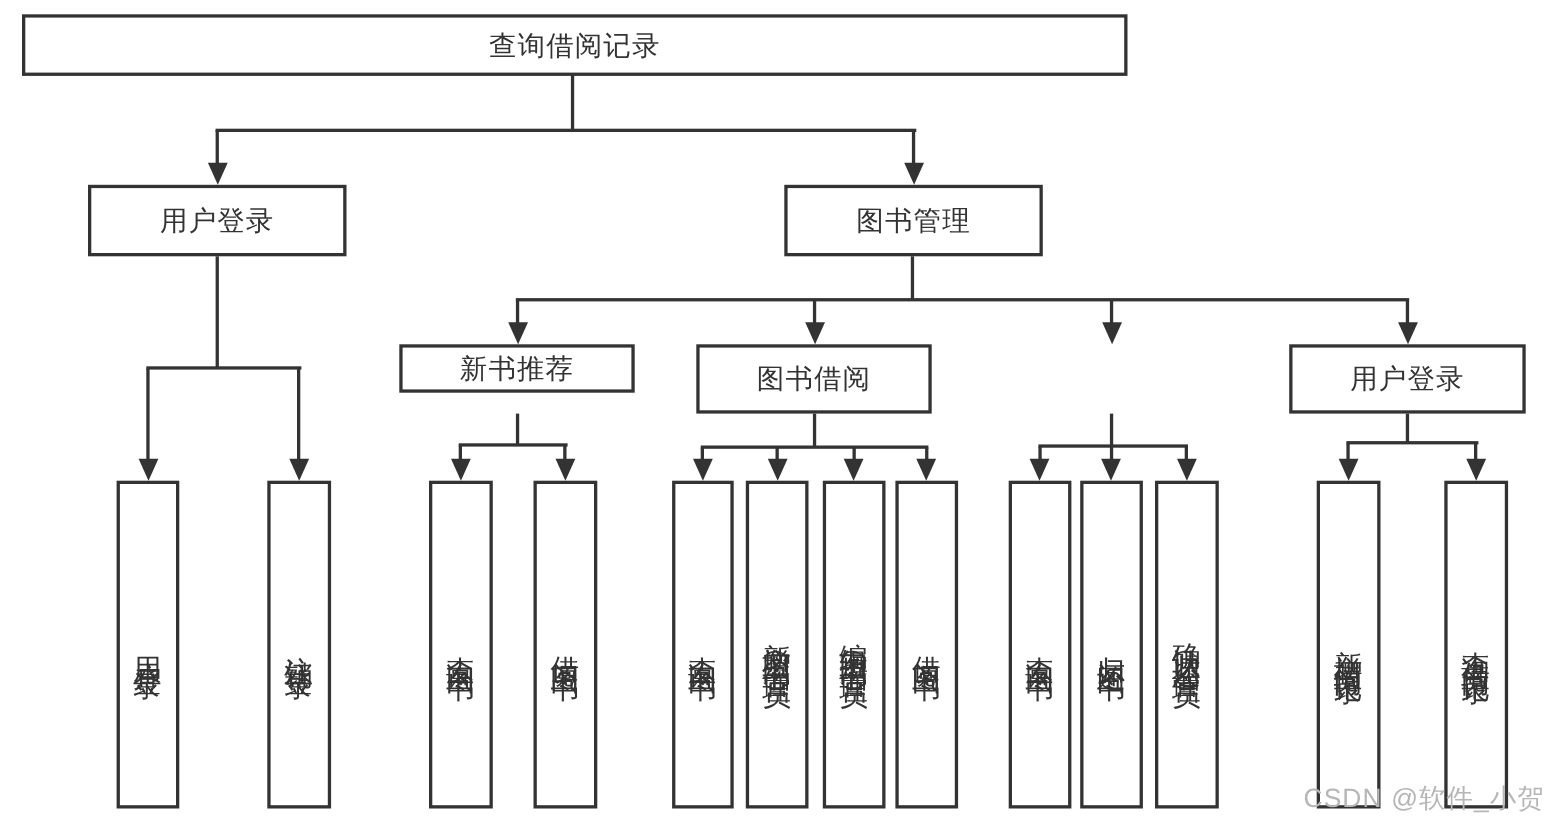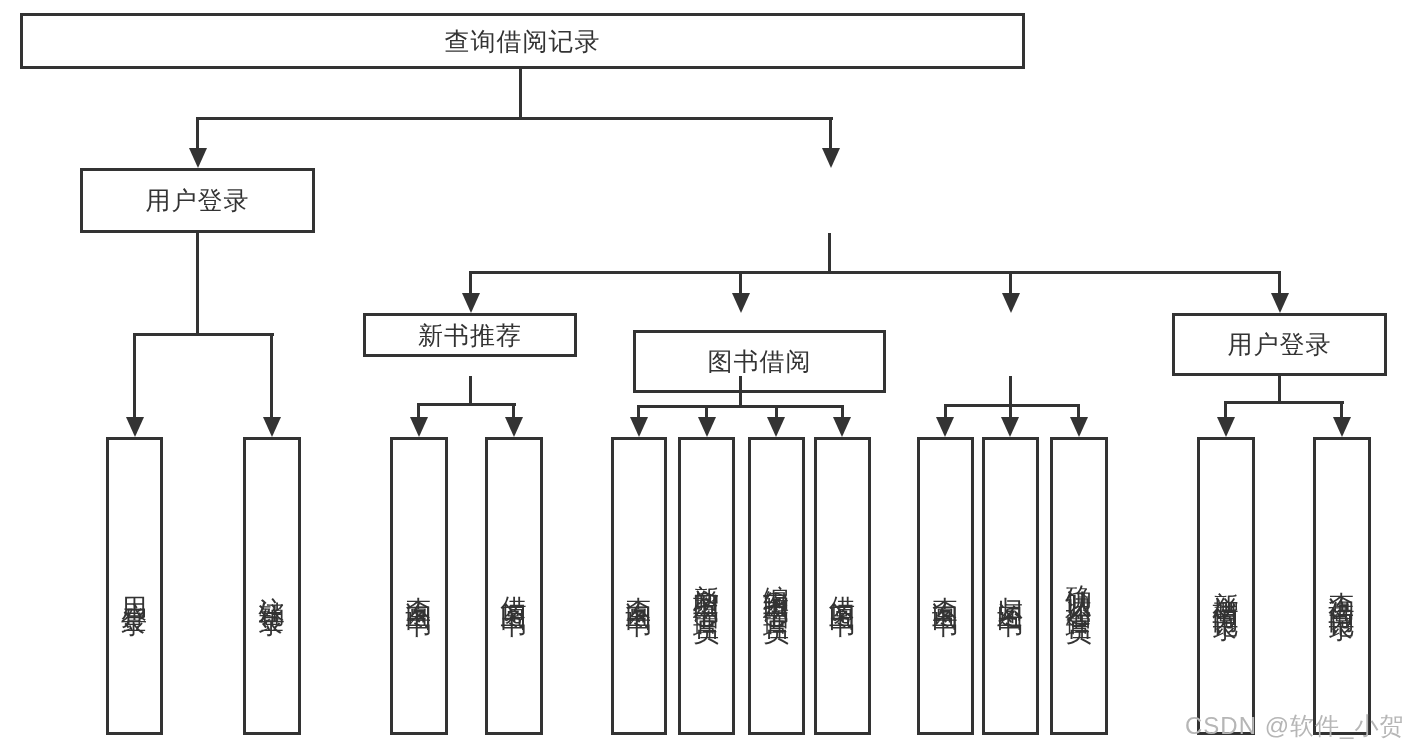--- a/index.html
+++ b/index.html
@@ -55,25 +55,28 @@
 
 <div id="stage">
 
   <div class="box" style="left:20px;top:13px;width:1005px;height:56px;">
     <span>查询借阅记录</span>
   </div>
 
   <div class="box" style="left:80px;top:168px;width:235px;height:65px;">
     <span>用户登录</span>
   </div>
+  <div class="box" style="left:713px;top:168px;width:235px;height:65px;">
+    <span>图书管理</span>
+  </div>
 
   <div class="box" style="left:363px;top:313px;width:214px;height:44px;">
     <span>新书推荐</span>
   </div>
-  <div class="box" style="left:633px;top:330px;width:253px;height:63px;">
+  <div class="box" style="left:633px;top:313px;width:214px;height:63px;">
     <span>图书借阅</span>
   </div>
   <div class="box" style="left:1172px;top:313px;width:215px;height:63px;">
     <span>用户登录</span>
   </div>
 
   <div class="box vbox" style="left:106px;top:437px;width:57px;height:298px;">
     <span>用户登录</span>
   </div>
   <div class="box vbox" style="left:243px;top:437px;width:58px;height:298px;">

